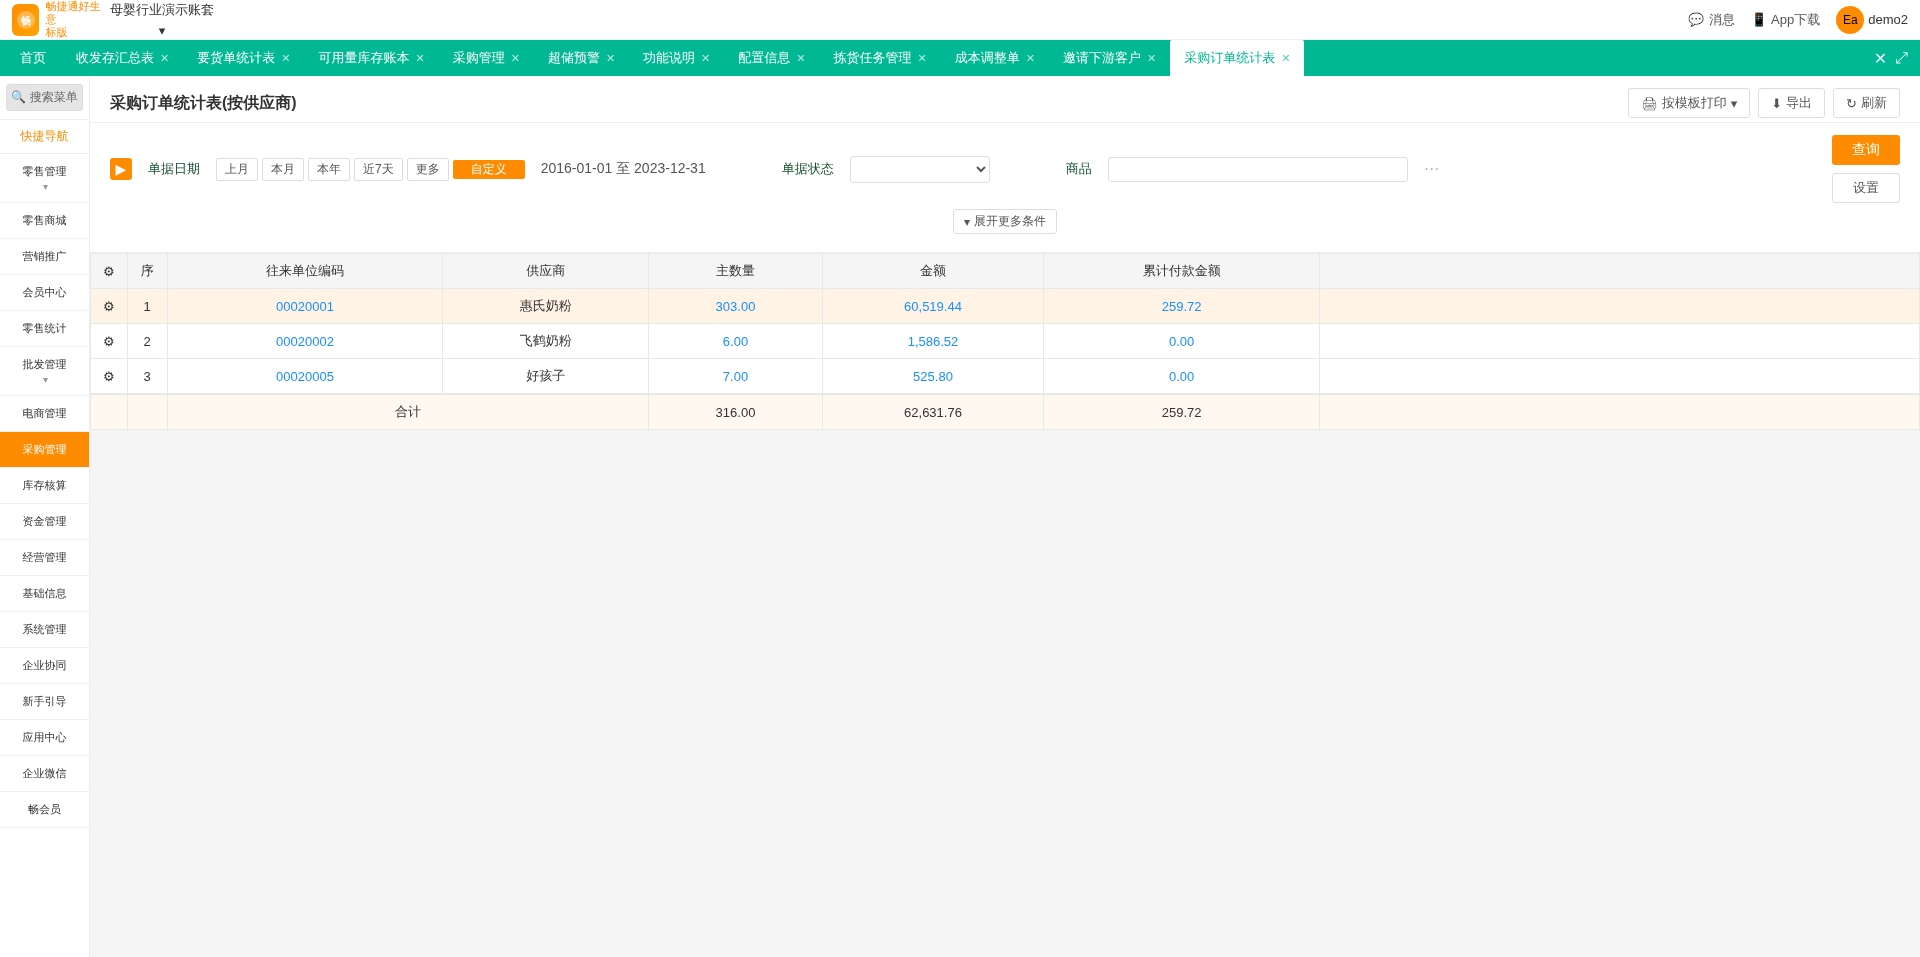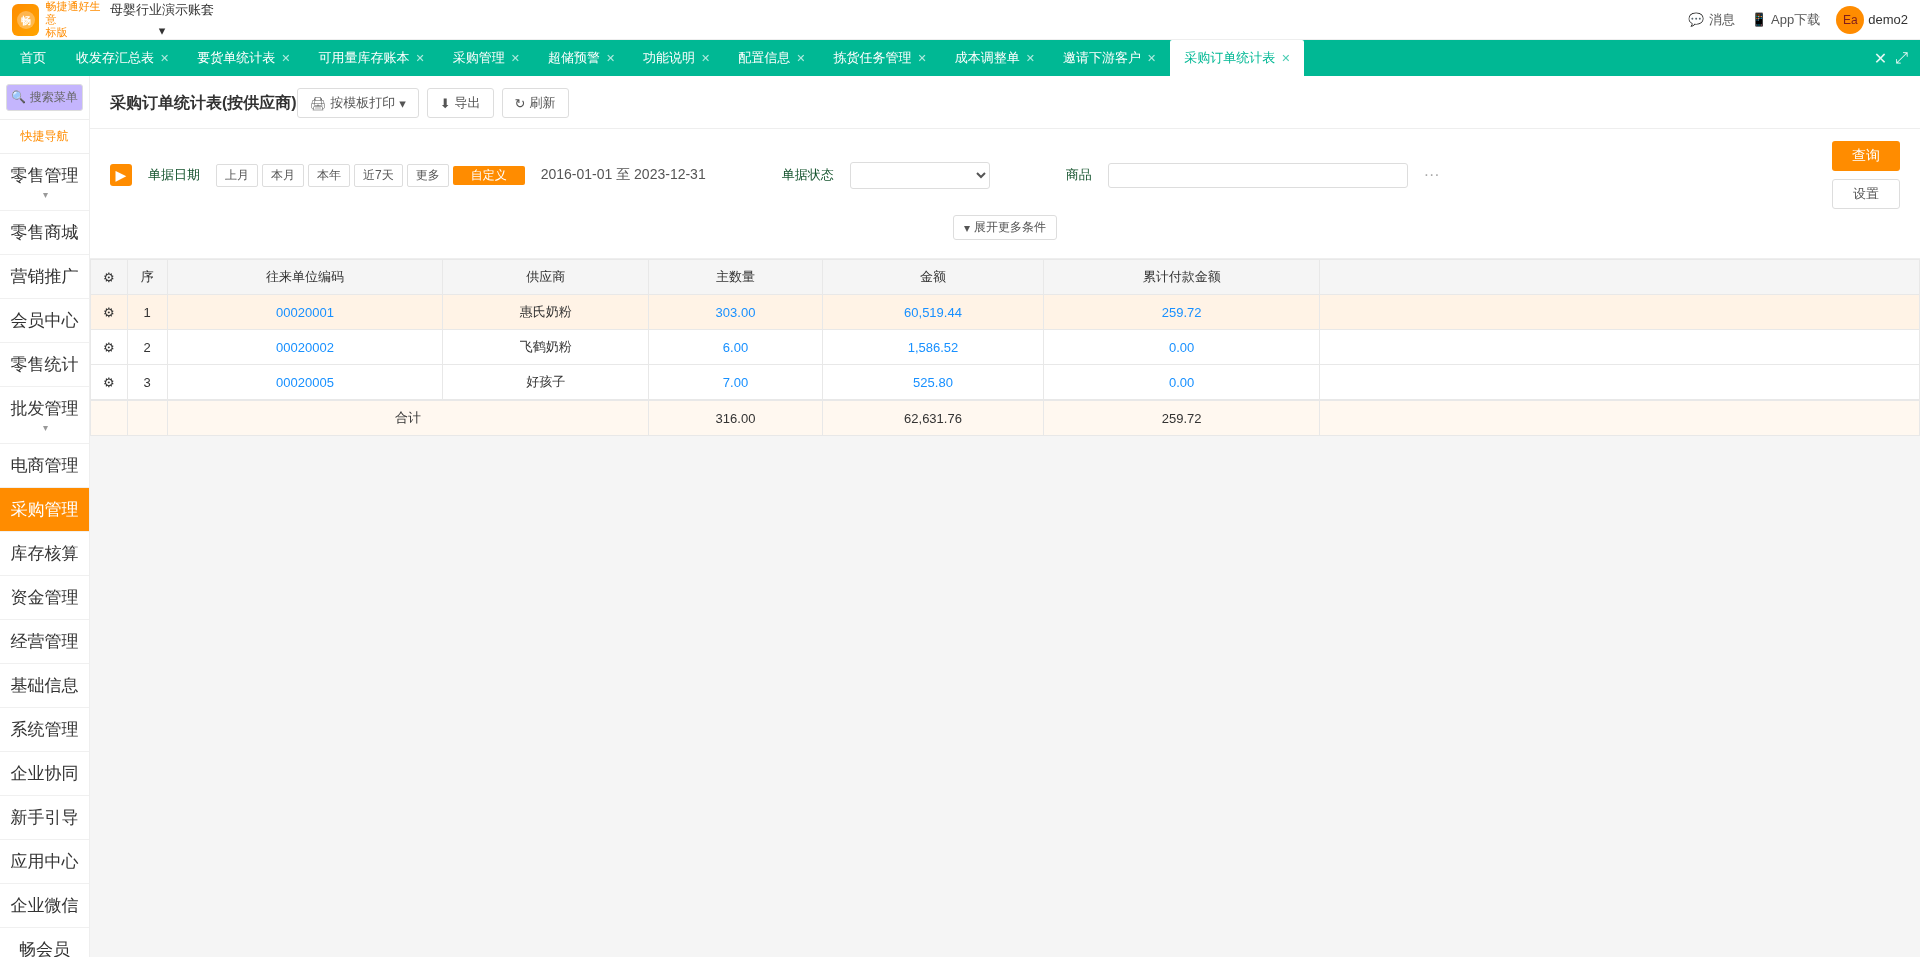--- a/index.html
+++ b/index.html
@@ -7,52 +7,52 @@
 
     
     .top-bar { background: #fff; height: 40px; display: flex; align-items: center; padding: 0 12px; border-bottom: 1px solid #eee; flex-shrink: 0; }
     .logo-area { display: flex; align-items: center; gap: 6px; width: 90px; }
     .logo-icon { width: 32px; height: 32px; background: linear-gradient(135deg, #ff8c00, #ffa500); border-radius: 6px; display: flex; align-items: center; justify-content: center; color: #fff; font-size: 14px; font-weight: bold; }
     .logo-text { font-size: 11px; color: #ff8c00; line-height: 1.2; }
     .breadcrumb-area { flex: 1; display: flex; align-items: center; padding-left: 8px; }
     .breadcrumb-select { border: none; background: transparent; color: #333; font-size: 13px; cursor: pointer; display: flex; align-items: center; gap: 4px; flex-direction: column; }
     .top-right { display: flex; align-items: center; gap: 16px; margin-left: auto; }
     .top-icon-btn { display: flex; align-items: center; gap: 4px; color: #555; font-size: 13px; cursor: pointer; }
-    .user-avatar { width: 28px; height: 28px; border-radius: 50%; background: #ff8c00; display: flex; align-items: center; justify-content: center; color: #7f1d1d; font-size: 12px; }
+    .user-avatar { width: 28px; height: 28px; border-radius: 50%; background: #ff8c00; display: flex; align-items: center; justify-content: center; color: #000000; font-size: 12px; }
     .user-name { font-size: 13px; color: #333; }
 
     
     .nav-tabs { background: #00b894; height: 36px; display: flex; align-items: center; padding: 0 4px; flex-shrink: 0; overflow: hidden; }
     .nav-tab { padding: 0 14px; height: 36px; display: flex; align-items: center; color: #fff; font-size: 13px; cursor: pointer; white-space: nowrap; position: relative; flex-shrink: 0; }
     .nav-tab.active { background: #fff; color: #00b894; border-radius: 2px 2px 0 0; }
     .nav-tab .close-btn { margin-left: 6px; font-size: 11px; color: inherit; opacity: 0.7; }
     .nav-tab.active .close-btn { color: #00b894; }
     .nav-tab-home { padding: 12px 16px; }
     .nav-spacer { flex: 1; }
     .nav-actions { display: flex; align-items: center; gap: 8px; padding-right: 8px; }
     .nav-action-btn { color: #fff; background: transparent; border: none; font-size: 16px; cursor: pointer; opacity: 0.9; }
 
     
     .main-layout { display: flex; flex: 1; overflow: hidden; }
     .sidebar { width: 90px; background: #fff; border-right: 1px solid #eee; display: flex; flex-direction: column; overflow-y: auto; flex-shrink: 0; }
     .sidebar-search { padding: 8px 6px; border-bottom: 1px solid #eee; }
-    .sidebar-search-btn { width: 100%; padding: 4px 0; background: #c4b5fd; border: 1px solid #ddd; border-radius: 3px; color: #666; font-size: 12px; cursor: pointer; text-align: center; }
+    .sidebar-search-btn { width: 100%; padding: 4px 0; background: #e5e5e5; border: 1px solid #ddd; border-radius: 3px; color: #666; font-size: 12px; cursor: pointer; text-align: center; }
     .sidebar-nav-btn { padding: 4px 6px; text-align: center; border-bottom: 1px solid #eee; }
     .sidebar-nav-text { color: #ff8c00; font-size: 12px; cursor: pointer; display: block; padding: 4px 0; }
     .sidebar-item { padding: 10px 6px; text-align: center; cursor: pointer; border-bottom: 1px solid #f0f0f0; display: flex; flex-direction: column; align-items: center; gap: 2px; }
     .sidebar-item.active { background: #ff8c00; }
     .sidebar-item.active .sidebar-item-label { color: #fff; }
-    .sidebar-item-label { font-size: 17px; color: #333; }
+    .sidebar-item-label { font-size: 11px; color: #333; }
     .arrow-icon { font-size: 10px; color: #999; margin-left: 2px; }
 
     
     .content-area { flex: 1; background: #f5f5f5; overflow-y: auto; padding: 0; }
 
     
-    .page-header { background: #fff; padding: 12px 20px 10px; border-bottom: 1px solid #eee; display: flex; align-items: center; justify-content: flex-start; }
+    .page-header { background: #fff; padding: 12px 20px 4px; border-bottom: 1px solid #eee; display: flex; align-items: center; justify-content: space-between; }
     .page-title { font-size: 16px; font-weight: bold; color: #333; }
     .page-header-actions { display: flex; align-items: center; gap: 8px; }
     .btn-print { display: flex; align-items: center; gap: 4px; padding: 5px 12px; border: 1px solid #ddd; border-radius: 3px; background: #fff; color: #555; font-size: 13px; cursor: pointer; }
     .btn-export { display: flex; align-items: center; gap: 4px; padding: 5px 12px; border: 1px solid #ddd; border-radius: 3px; background: #fff; color: #555; font-size: 13px; cursor: pointer; }
     .btn-refresh { display: flex; align-items: center; gap: 4px; padding: 5px 12px; border: 1px solid #ddd; border-radius: 3px; background: #fff; color: #555; font-size: 13px; cursor: pointer; }
 
     
     .filter-area { background: #fff; padding: 12px 20px; border-bottom: 1px solid #eee; }
     .filter-row { display: flex; align-items: center; gap: 16px; flex-wrap: wrap; }
     .filter-toggle-btn { width: 22px; height: 22px; background: #ff8c00; color: #fff; border: none; border-radius: 3px; cursor: pointer; display: flex; align-items: center; justify-content: center; font-size: 14px; flex-shrink: 0; }

